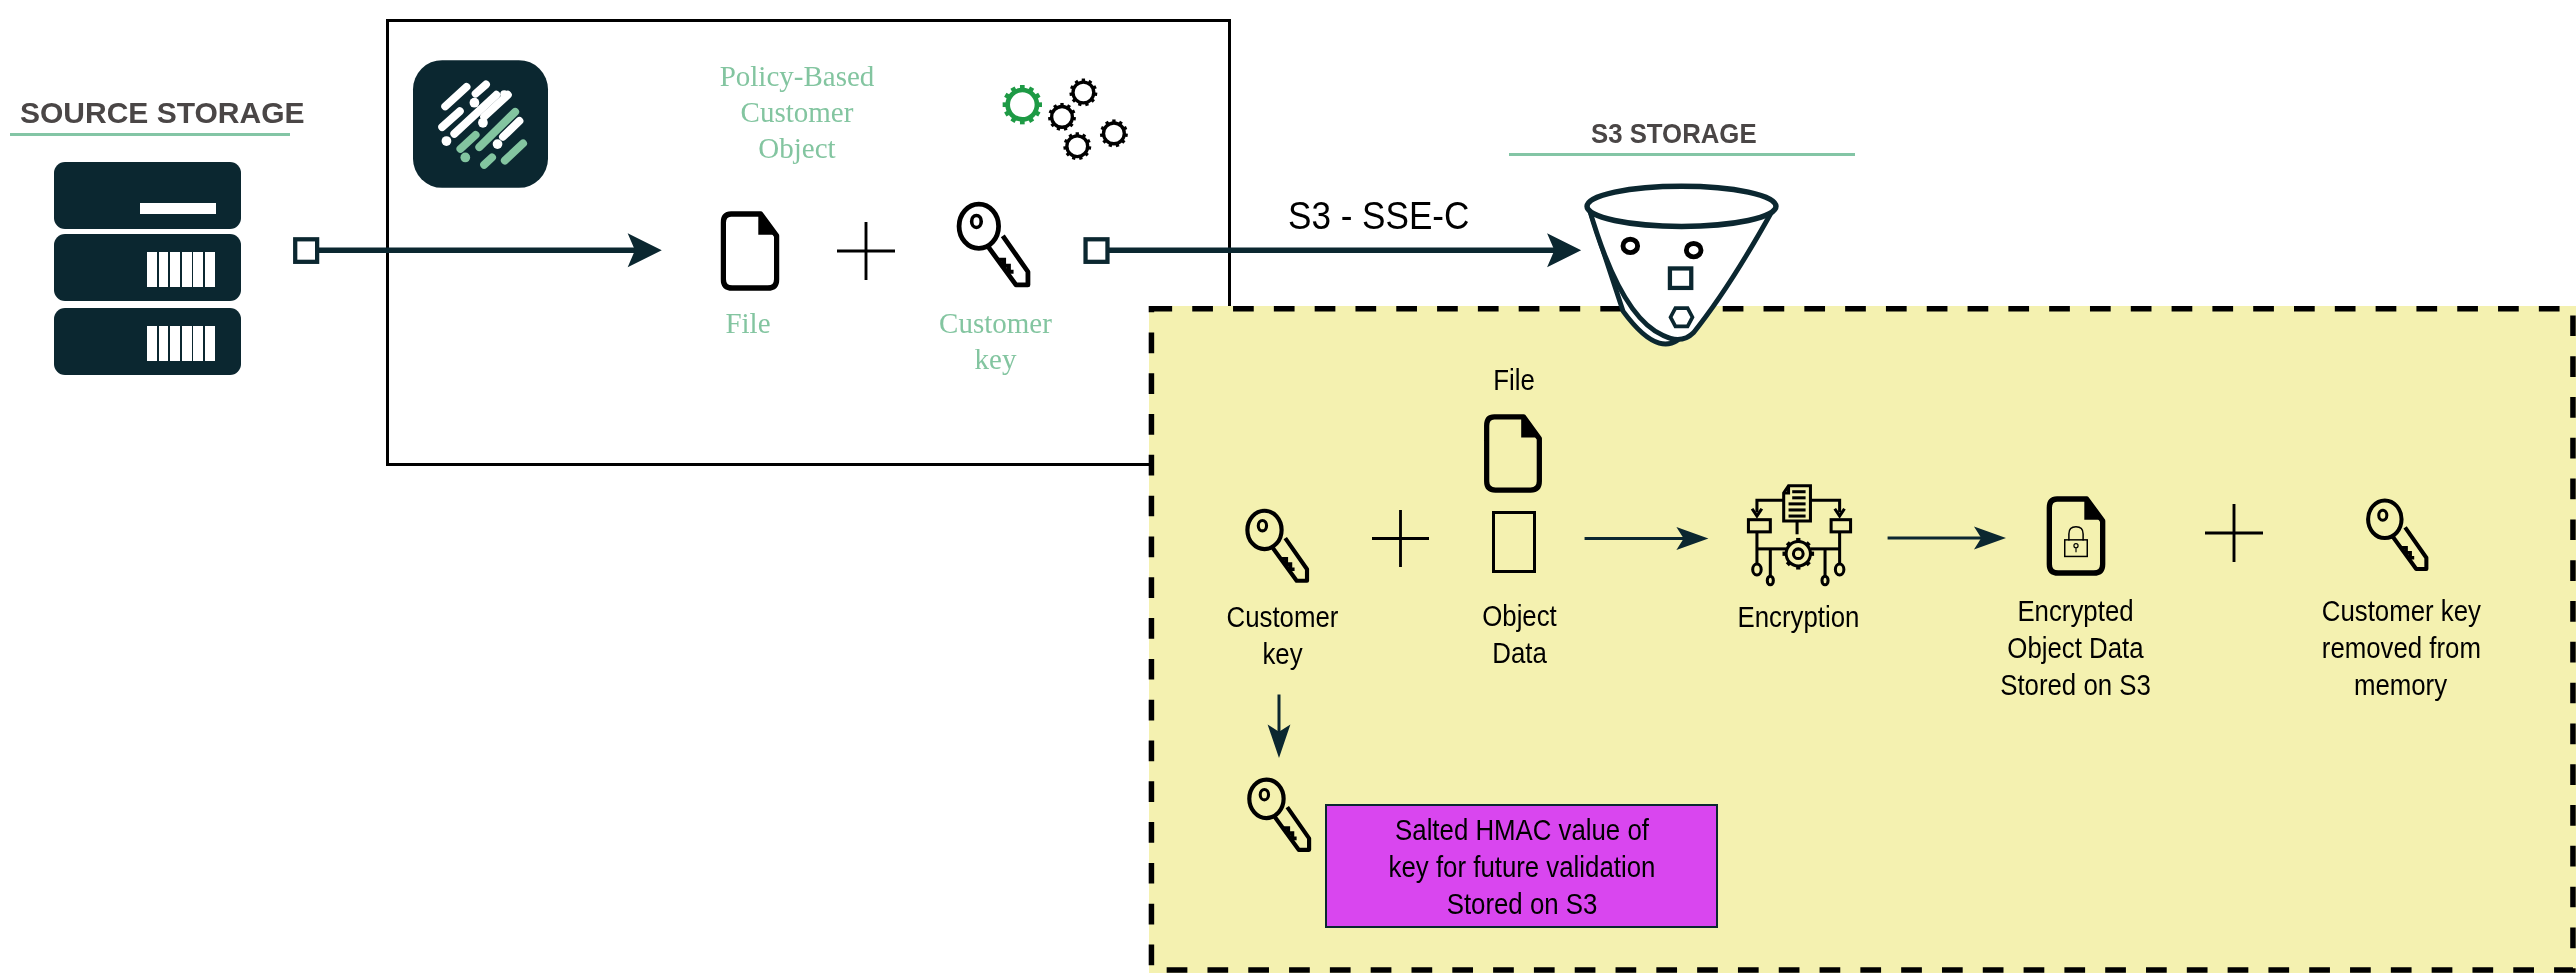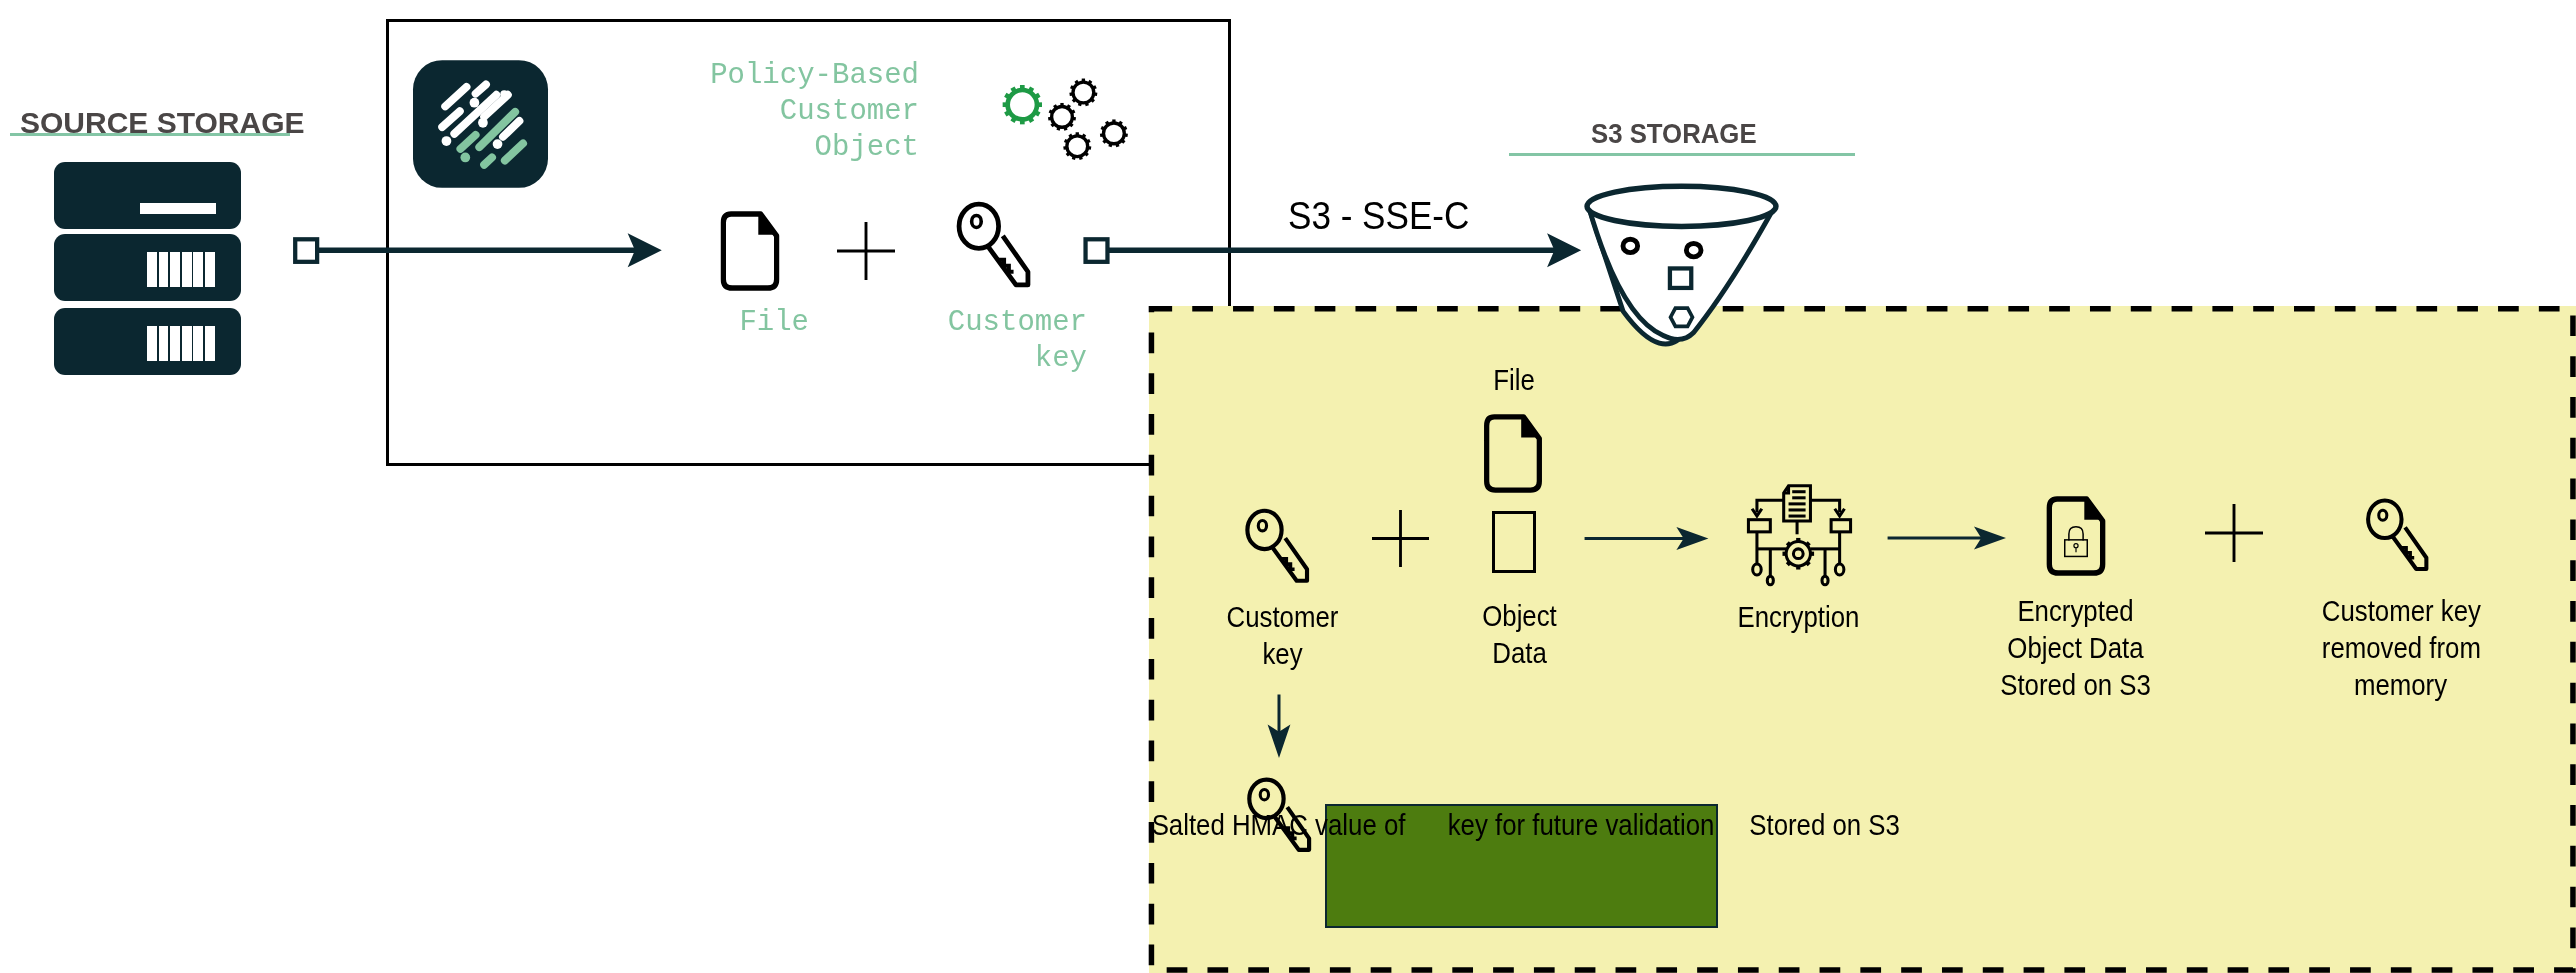--- a/index.html
+++ b/index.html
@@ -1,25 +1,25 @@
 <!DOCTYPE html>
 <html style="font-size:9.7px"><head>
 <meta charset="utf-8">
 <style>
   html, body { margin: 0; padding: 0; background: #ffffff; }
   body { width: 2576px; height: 973px; position: relative; overflow: hidden; font-family: "Liberation Sans", sans-serif; }
   .abs { position: absolute; }
   .section-title { font-family: "Liberation Sans", sans-serif; font-weight: bold; color: #4a4646; white-space: nowrap; }
   .underline { background: #83c5a5; height: 3px; }
-  .green-text { color: #83c5a0; font-size: 29px; line-height: 36px; text-align: right; white-space: nowrap; font-family: Liberation Mono, monospace; }
+  .green-text { color: #83c5a0; font-size: 29px; line-height: 36px; text-align: center; white-space: nowrap; font-family: Liberation Serif, serif; }
   .black-text { color: #000; font-size: 30px; line-height: 37px; text-align: center; white-space: nowrap; font-family: "Liberation Sans", sans-serif; transform: scaleX(0.86); transform-origin: center top; }
   .wf-box { border: 3px solid #000; box-sizing: border-box; background: #fff; }
   .yellow-box { background: #f4f1b0; box-sizing: border-box; }
   .server-row { background: #0b2730; border-radius: 11px; }
-  .hmac-box { background: #4d7c0f; border: 2.4px solid #0b2730; box-sizing: border-box; display: flex; flex-direction: row; justify-content: center; }
+  .hmac-box { background: #d946ef; border: 2.4px solid #0b2730; box-sizing: border-box; display: flex; flex-direction: column; align-items: center; justify-content: center; }
   svg { overflow: visible; }
 </style>
 </head>
 <body>
 
 <svg width="0" height="0" style="position:absolute">
   <defs>
     <symbol id="key-sym" viewBox="0 0 130 150">
       <ellipse cx="38" cy="42" rx="33" ry="37" fill="none" stroke="#000" stroke-width="8"></ellipse>
       <ellipse cx="34" cy="34" rx="8" ry="10" fill="none" stroke="#000" stroke-width="6"></ellipse>
@@ -30,21 +30,21 @@
       <path d="M18 5 L68 5 L95 42 L95 115 Q95 130 80 130 L20 130 Q5 130 5 115 L5 20 Q5 5 18 5 Z" fill="none" stroke="#000" stroke-width="9" stroke-linejoin="round"></path>
       <path d="M64 5 L64 40 L95 40 Z" fill="#000"></path>
     </symbol>
     <symbol id="plus-sym" viewBox="0 0 100 100">
       <line x1="50" y1="0" x2="50" y2="100" stroke="#000" stroke-width="5"></line>
       <line x1="0" y1="50" x2="100" y2="50" stroke="#000" stroke-width="5"></line>
     </symbol>
   </defs>
 </svg>
 
-<div class="abs section-title" style="left:20px; top:107px; font-size:30px; line-height:32px;">SOURCE STORAGE</div>
+<div class="abs section-title" style="left:20px; top:97px; font-size:30px; line-height:32px;">SOURCE STORAGE</div>
 <div class="abs underline" style="left:10.4px; top:133px; width:280px;"></div>
 
 <div class="abs" style="left:54px; top:162px; width:187px; height:213px;">
   <div class="abs server-row" style="left:0; top:0; width:187px; height:67px;">
     <div class="abs" style="left:86px; top:41px; width:76px; height:11px; background:#fff;"></div>
   </div>
   <div class="abs server-row" style="left:0; top:72px; width:187px; height:67px;">
     <div class="abs" style="left:93px; top:18px; width:69px; height:35px; background: repeating-linear-gradient(90deg, #fff 0 9.7px, #0b2730 9.7px 11.6px);"></div>
   </div>
   <div class="abs server-row" style="left:0; top:146px; width:187px; height:67px;">

